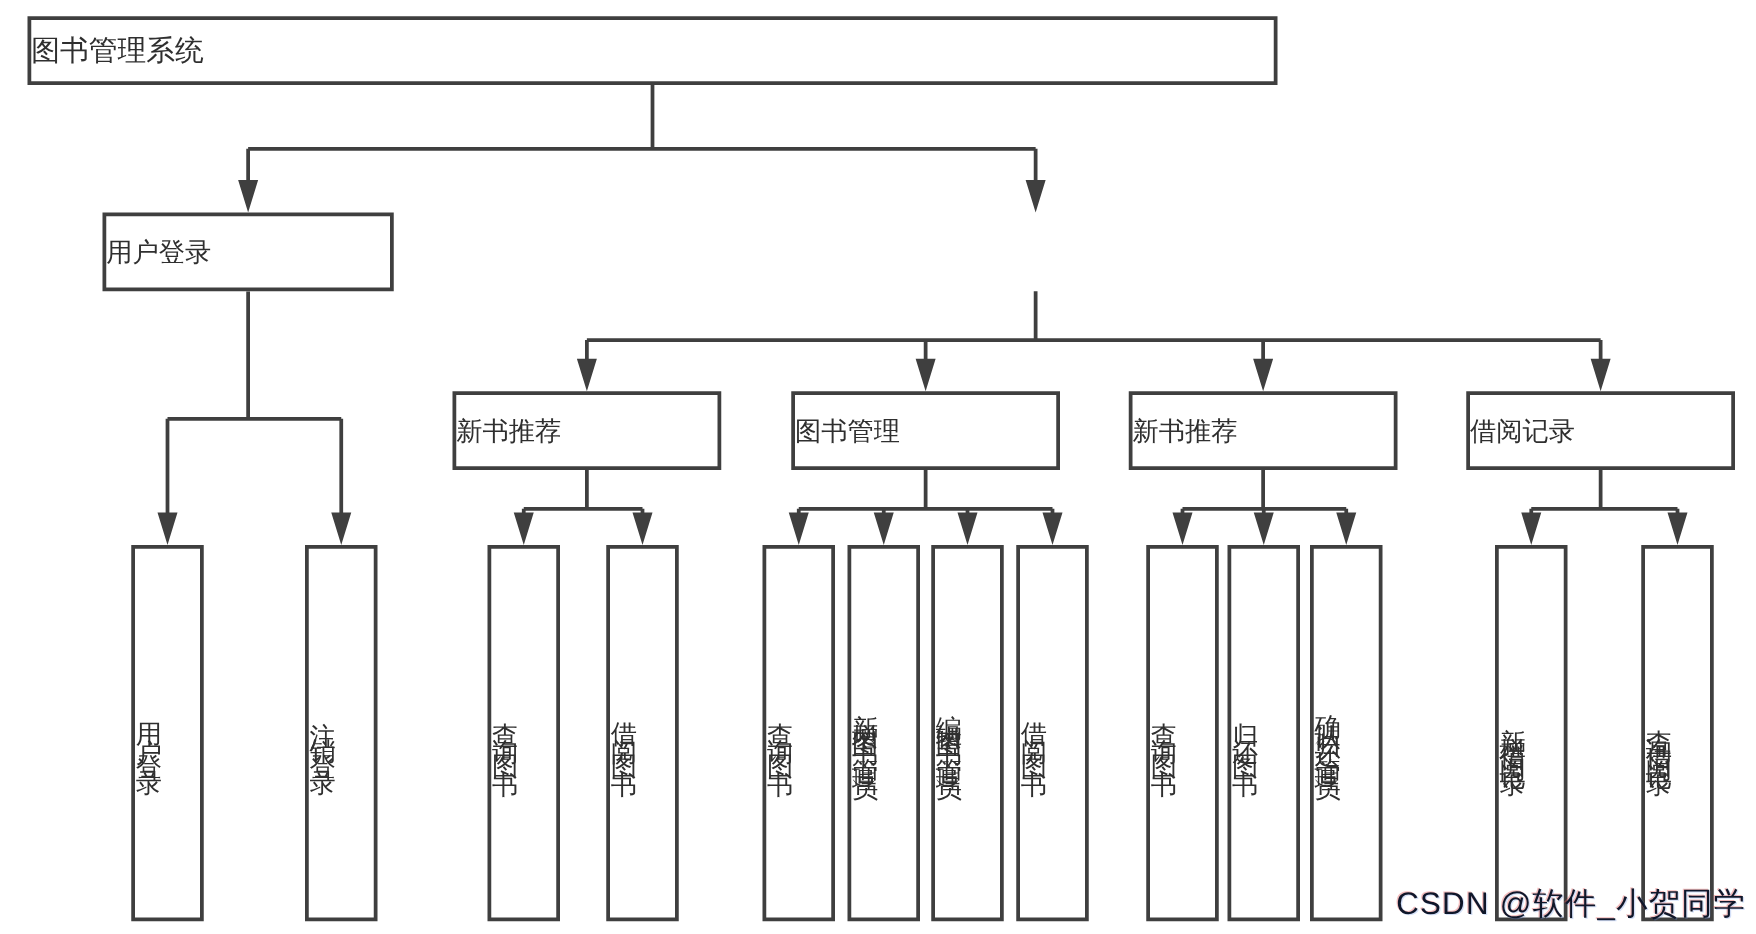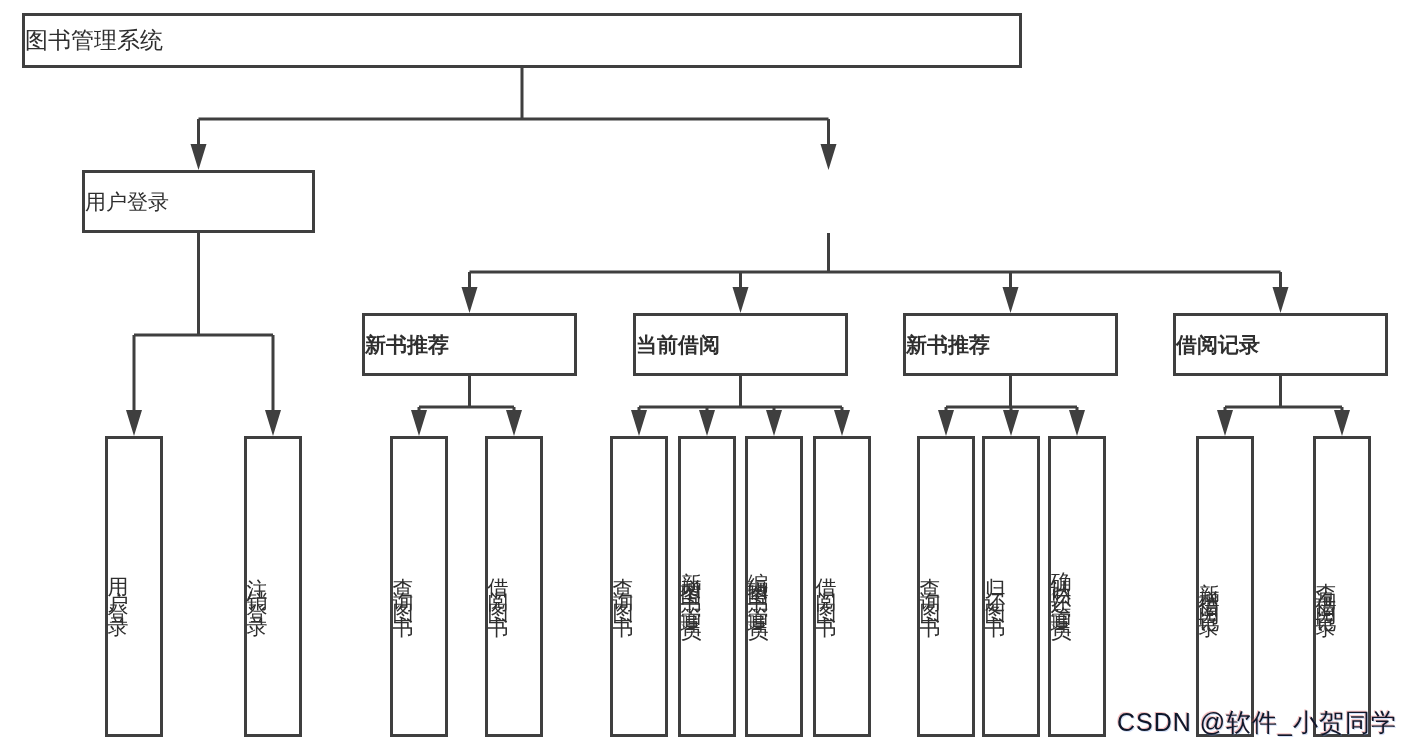--- a/index.html
+++ b/index.html
@@ -7,21 +7,21 @@
     position:relative;width:1405px;height:747px;background:#ffffff;overflow:hidden;
     font-family:"Liberation Sans",sans-serif;color:#2f2f2f;
   }
   #connectors{position:absolute;left:0;top:0;}
   .box{
     position:absolute;box-sizing:border-box;border:3px solid #3f3f3f;background:#ffffff;
     display:flex;align-items:center;text-align:center;
   }
   .root-box{left:22px;top:13px;width:1000px;height:55px;font-size:23px;}
   .l1-box{top:170px;width:233px;height:63px;font-size:21px;}
-  .l2-box{top:313px;width:215px;height:63px;font-size:21px;font-weight:bold;}
+  .l2-box{top:313px;width:215px;height:63px;font-size:21px;}
   .leaf-box{top:436px;width:58px;height:301px;font-size:21px;}
   .leaf-box .vtext{
     writing-mode:vertical-lr;text-orientation:mixed;letter-spacing:13px;line-height:1;
   }
   .leaf-box .vtext.long{letter-spacing:7px;}
   #watermark{
     position:absolute;right:8px;bottom:8px;font-size:25px;color:#0f172a;letter-spacing:1px;
     text-shadow:-1px -1px 0 rgba(225,90,90,.40), 1px 1px 0 rgba(110,150,230,.30);
   }
 </style>
@@ -57,21 +57,21 @@
   </div>
 
   <div class="box l1-box" style="left:82px;">
     <span>用户登录</span>
   </div>
 
   <div class="box l2-box" style="left:362px;">
     <span>新书推荐</span>
   </div>
   <div class="box l2-box" style="left:633px;">
-    <span>当前借阅</span>
+    <span>图书管理</span>
   </div>
   <div class="box l2-box" style="left:903px;">
     <span>新书推荐</span>
   </div>
   <div class="box l2-box" style="left:1173px;">
     <span>借阅记录</span>
   </div>
 
   <div class="box leaf-box" style="left:105px;">
     <span class="vtext">用户登录</span>

